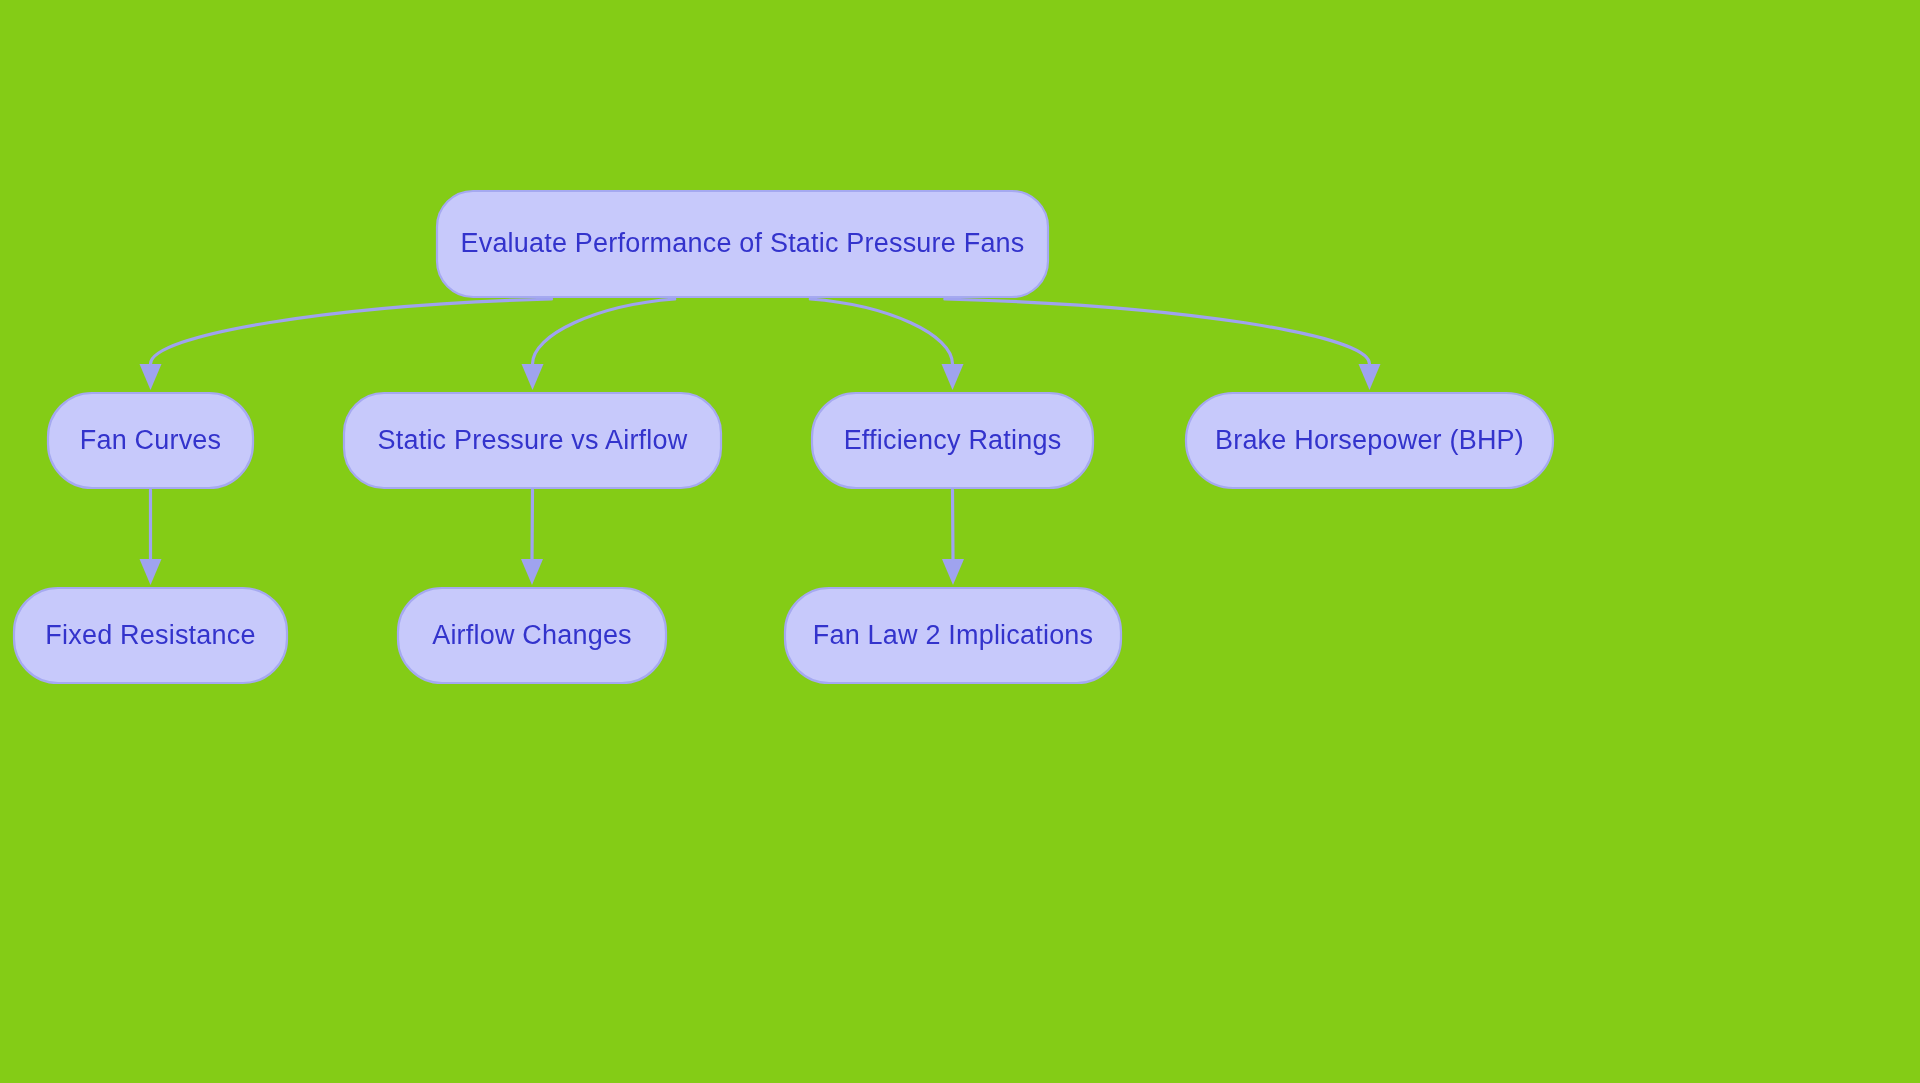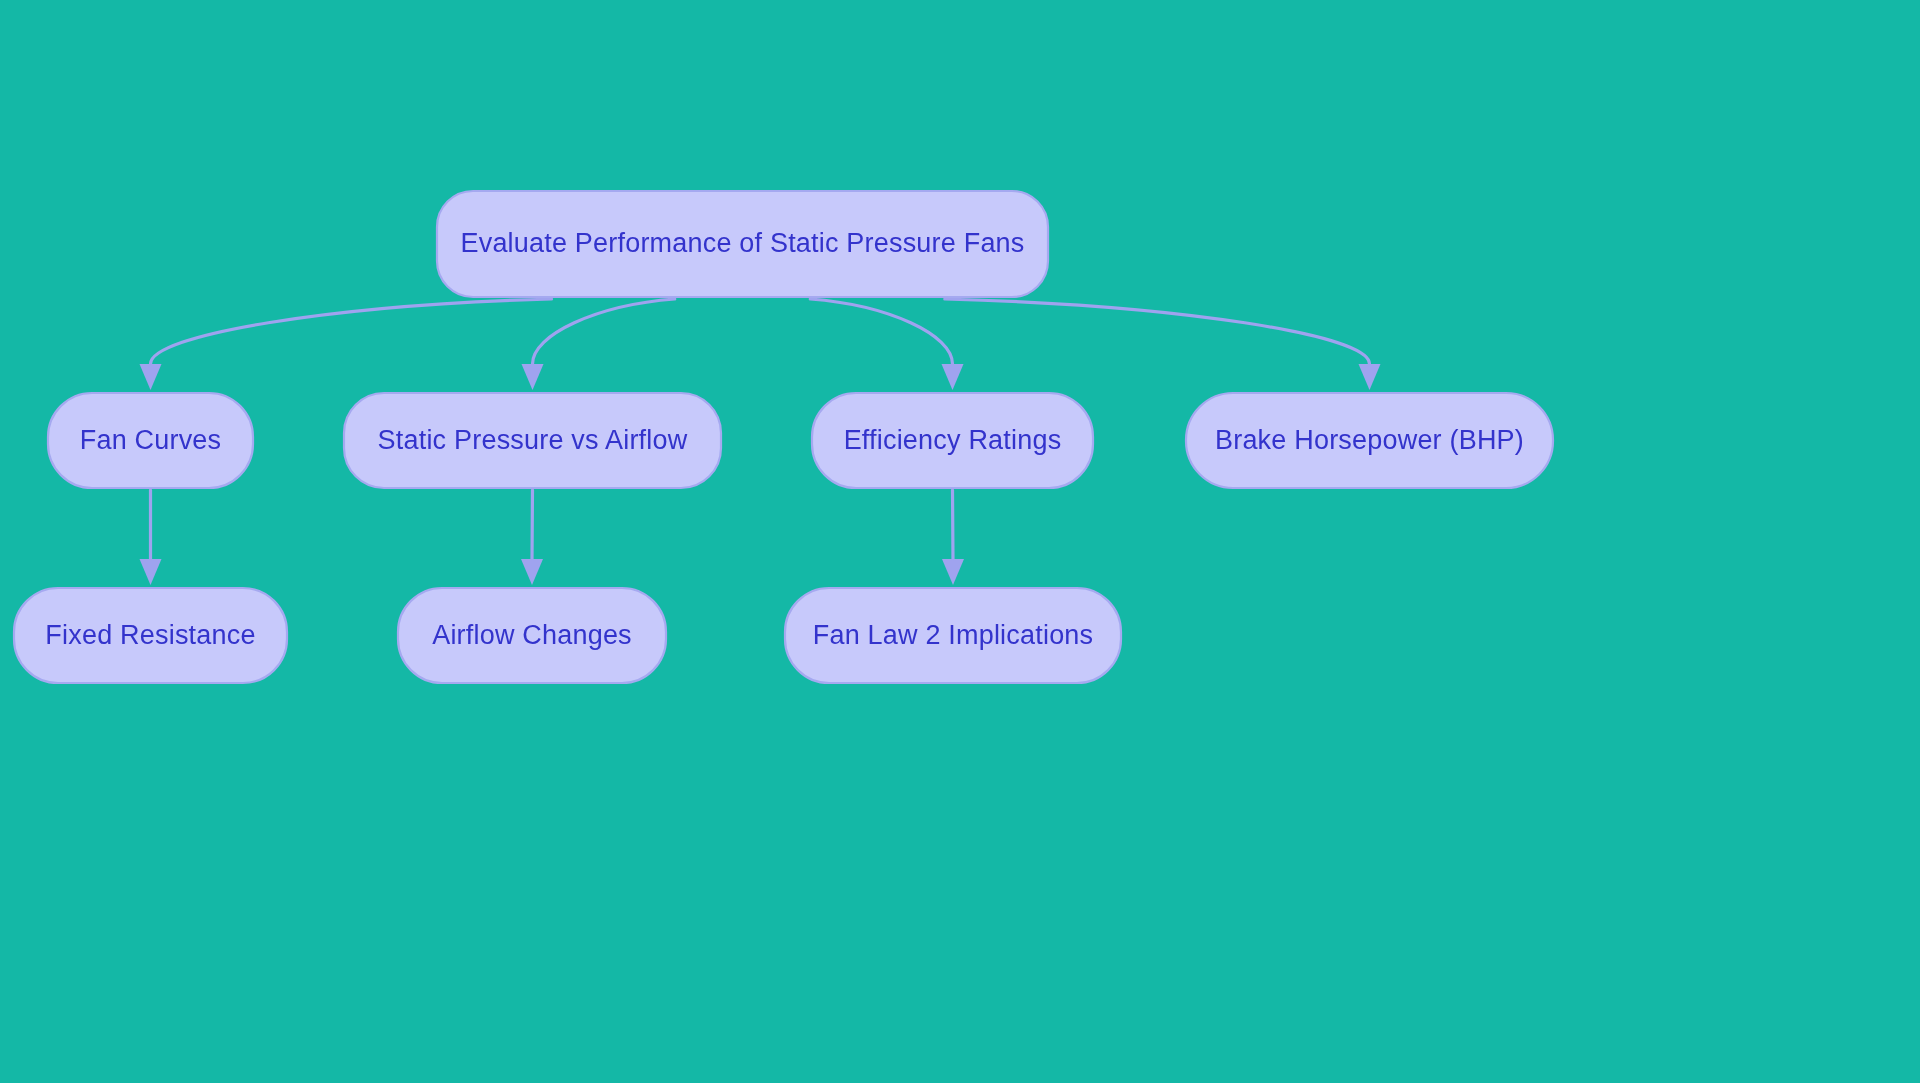--- a/index.html
+++ b/index.html
@@ -11,21 +11,21 @@
   body {
     width: 1920px;
     height: 1083px;
     overflow: hidden;
     font-family: "Liberation Sans", sans-serif;
   }
   #flow-root {
     position: relative;
     width: 1920px;
     height: 1083px;
-    background: #14b8a6;
+    background: #84cc16;
   }
   #flow-svg {
     display: block;
     width: 1920px;
     height: 1083px;
   }
   .node-shape {
     fill: #c7c9fb;
     stroke: #a5a9f0;
     stroke-width: 2.2;

